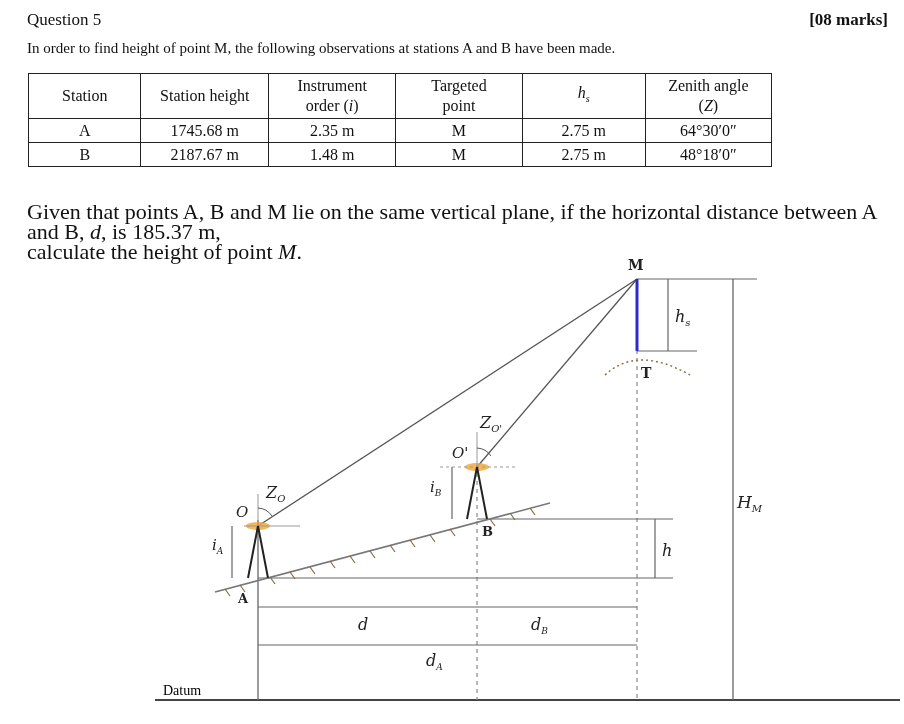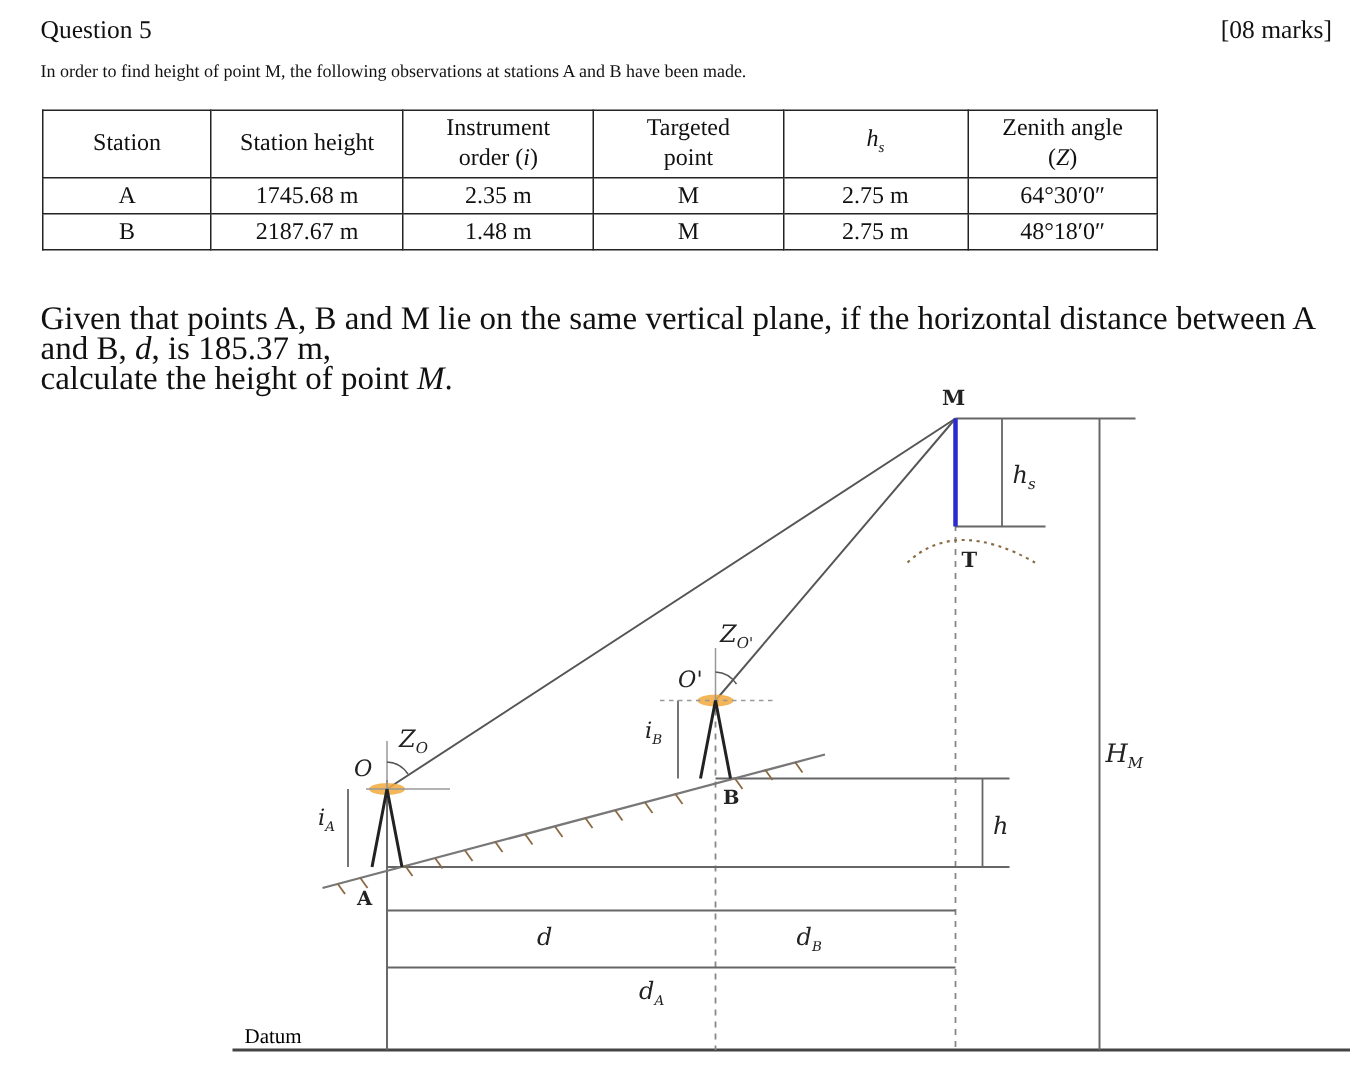--- a/index.html
+++ b/index.html
@@ -1,20 +1,20 @@
 <!DOCTYPE html>
 <html><head>
 <meta charset="utf-8">
 <style>
   html, body { margin: 0; padding: 0; background: #ffffff; }
   body { width: 904px; height: 724px; position: relative; overflow: hidden;
          font-family: "Liberation Serif", "DejaVu Serif", serif; color: #111; }
   .q-title { position: absolute; left: 27px; top: 10px; font-weight: normal; font-size: 17px; }
-  .q-marks { position: absolute; right: 16px; top: 10px; font-weight: normal; font-size: 17px; }
-  .intro { position: absolute; left: 27px; top: 40px; font-size: 12px; }
+  .q-marks { position: absolute; right: 16px; top: 10px; font-weight: bold; font-size: 17px; }
+  .intro { position: absolute; left: 27px; top: 40px; font-size: 15px; }
   table.obs { position: absolute; left: 28px; top: 73px; border-collapse: collapse;
               font-size: 16px; width: 744px; padding-left: 32px; }
   table.obs th, table.obs td { border: 1px solid #222; text-align: center; padding: 0 4px;
               font-weight: normal; line-height: 20px; }
   table.obs th { height: 44px; }
   table.obs td { height: 23px; }
   .given { position: absolute; left: 27px; top: 202px; width: 870px; font-size: 22px; line-height: 20px; font-family: Liberation Serif, serif; }
   .diagram { position: absolute; left: 0; top: 250px; }
   i { font-style: italic; }
 </style>

